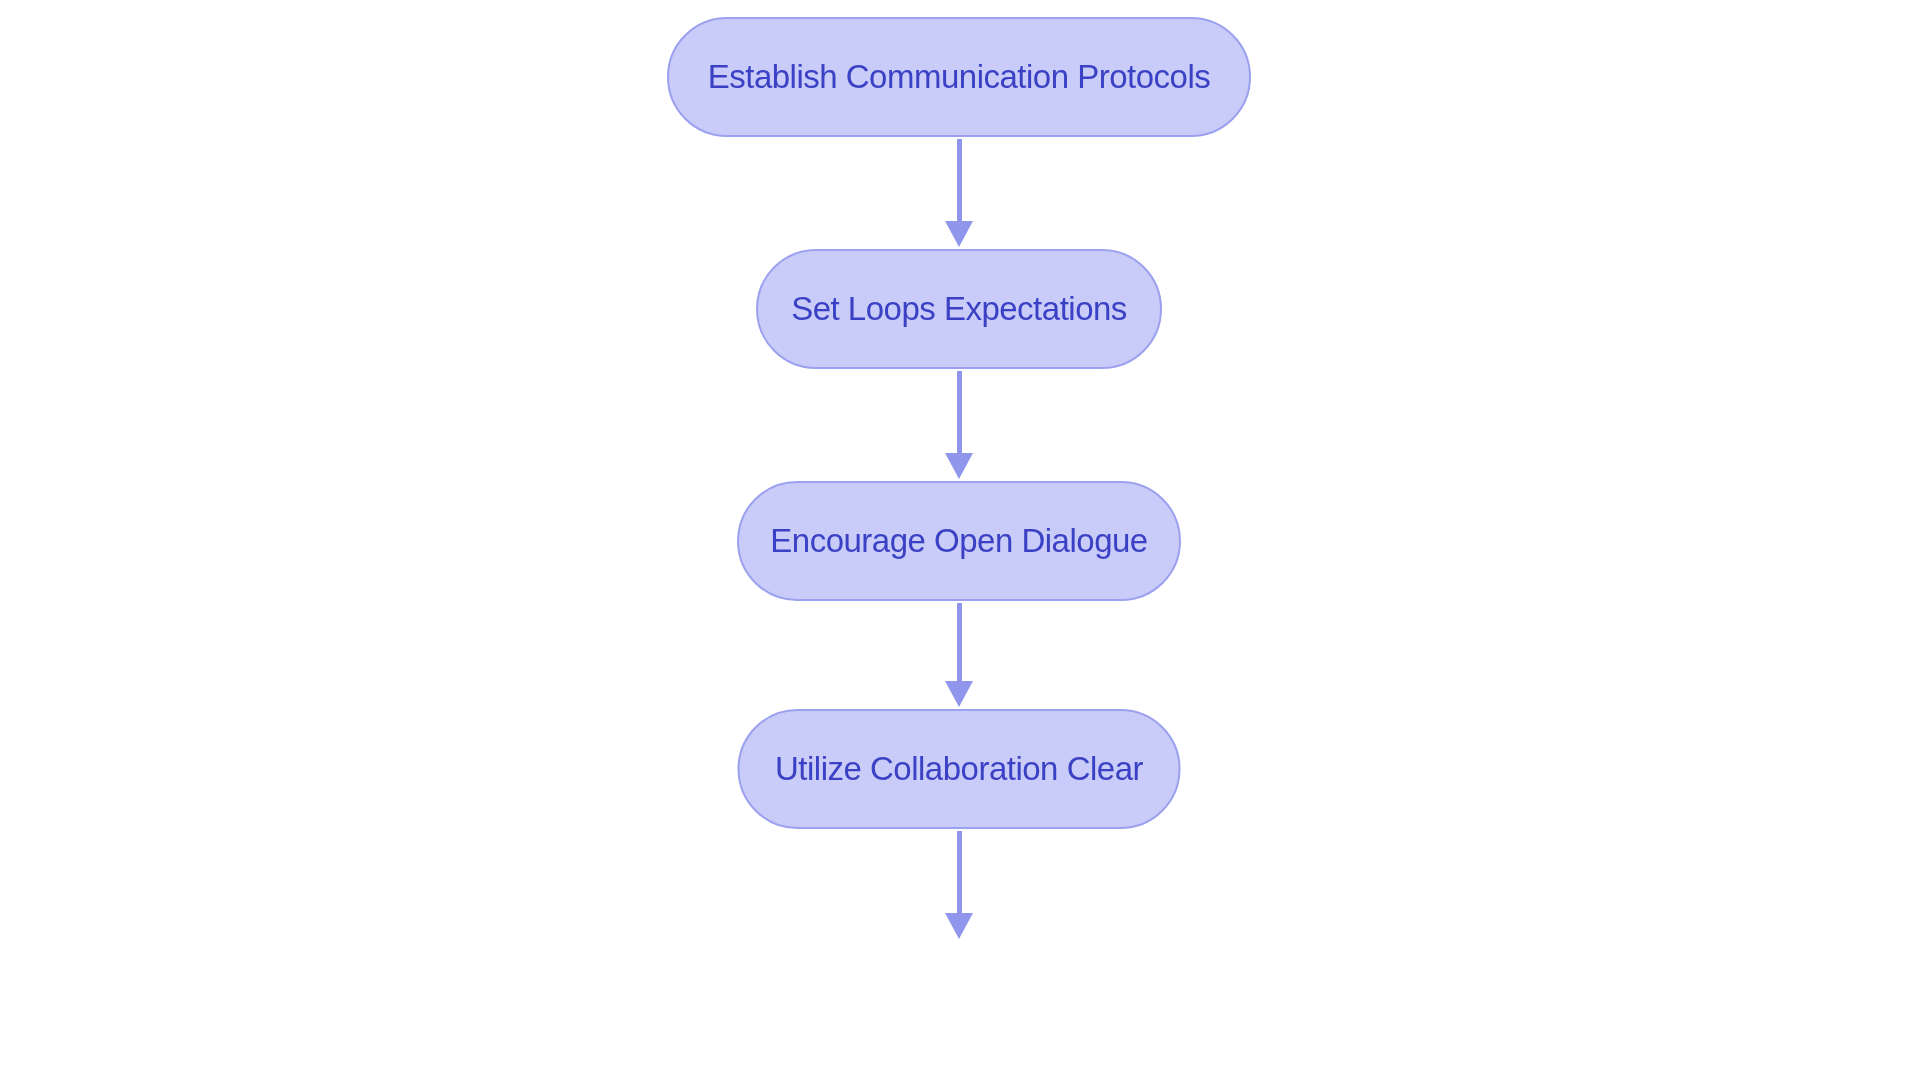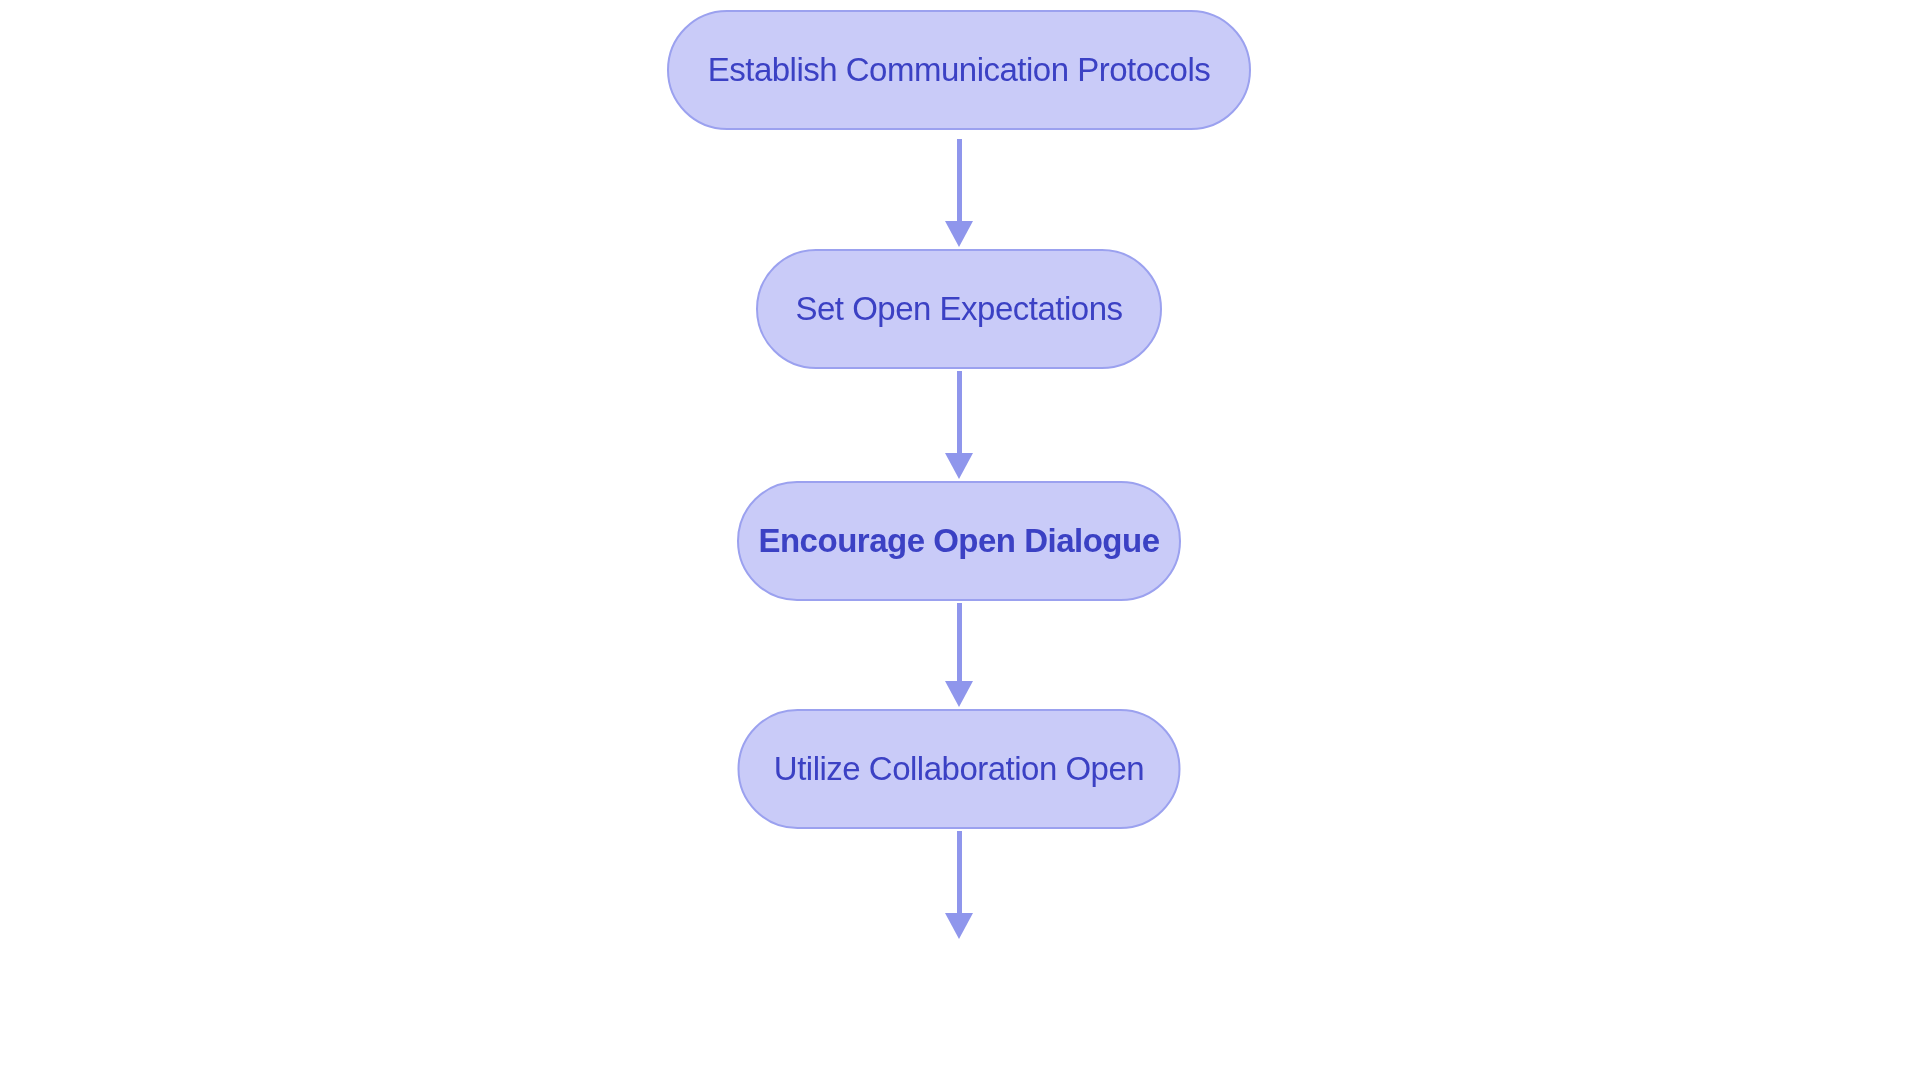--- a/index.html
+++ b/index.html
@@ -57,23 +57,23 @@
     background: var(--arrow);
   }
   .arrow-head {
     width: 0;
     height: 0;
     border-left: 14px solid transparent;
     border-right: 14px solid transparent;
     border-top: 26px solid var(--arrow);
   }
   
-  #node-0 { top: 10px;  width: 584px; }
+  #node-0 { top: 17px;  width: 584px; }
   #node-1 { top: 249px; width: 406px; }
-  #node-2 { top: 481px; width: 444px; font-weight: bold; }
+  #node-2 { top: 481px; width: 444px; }
   #node-3 { top: 709px; width: 443px; }
   #node-4 { top: 941px; width: 420px; }
   #edge-0 { top: 139px; height: 108px; }
   #edge-1 { top: 371px; height: 108px; }
   #edge-2 { top: 603px; height: 104px; }
   #edge-3 { top: 831px; height: 108px; }
 </style>
 </head>
 <body>
 
@@ -82,39 +82,39 @@
   <div class="flow-node" id="node-0">
     <span class="node-label">Establish Communication Protocols</span>
   </div>
 
   <div class="flow-arrow" id="edge-0">
     <div class="arrow-line"></div>
     <div class="arrow-head"></div>
   </div>
 
   <div class="flow-node" id="node-1">
-    <span class="node-label">Set Open Expectations</span>
+    <span class="node-label">Set Loops Expectations</span>
   </div>
 
   <div class="flow-arrow" id="edge-1">
     <div class="arrow-line"></div>
     <div class="arrow-head"></div>
   </div>
 
   <div class="flow-node" id="node-2">
     <span class="node-label">Encourage Open Dialogue</span>
   </div>
 
   <div class="flow-arrow" id="edge-2">
     <div class="arrow-line"></div>
     <div class="arrow-head"></div>
   </div>
 
   <div class="flow-node" id="node-3">
-    <span class="node-label">Utilize Collaboration Open</span>
+    <span class="node-label">Utilize Collaboration Clear</span>
   </div>
 
   <div class="flow-arrow" id="edge-3">
     <div class="arrow-line"></div>
     <div class="arrow-head"></div>
   </div>
 
 
 </div>
 

